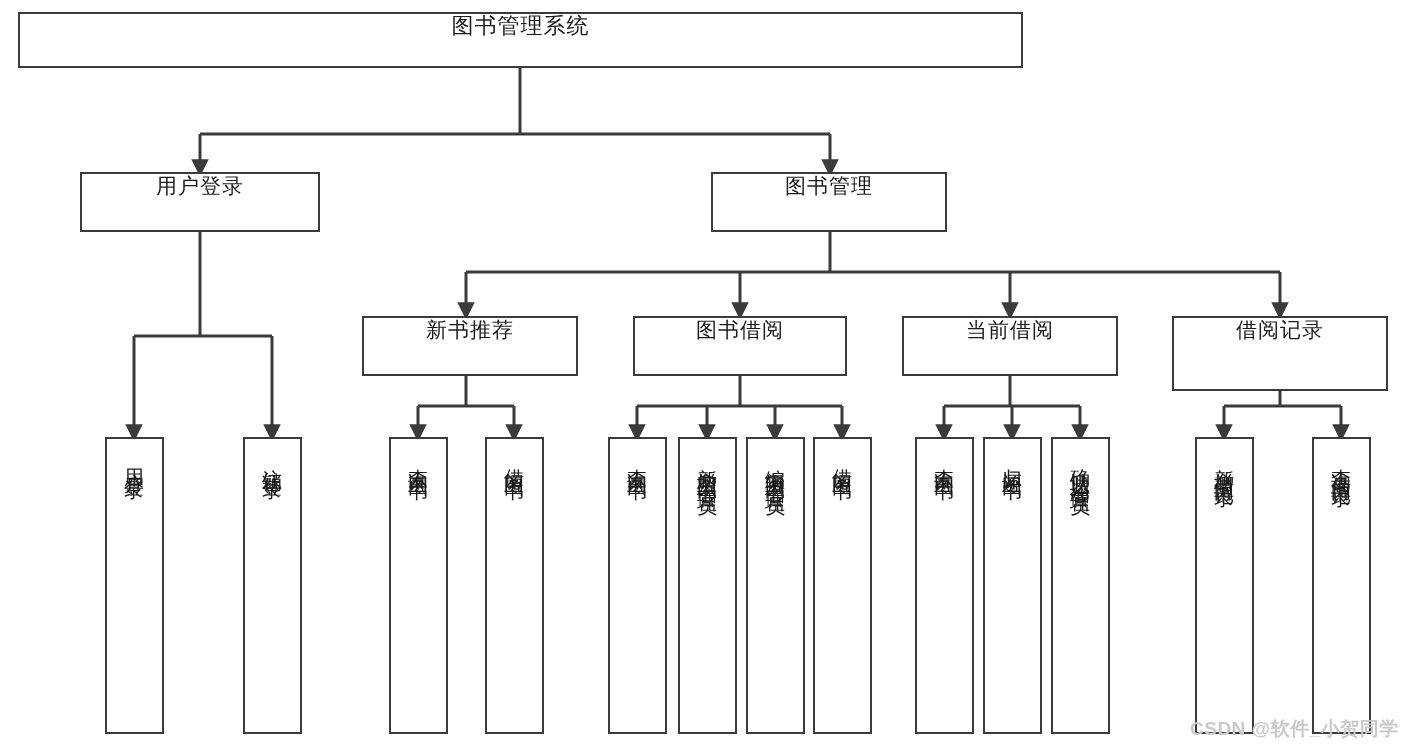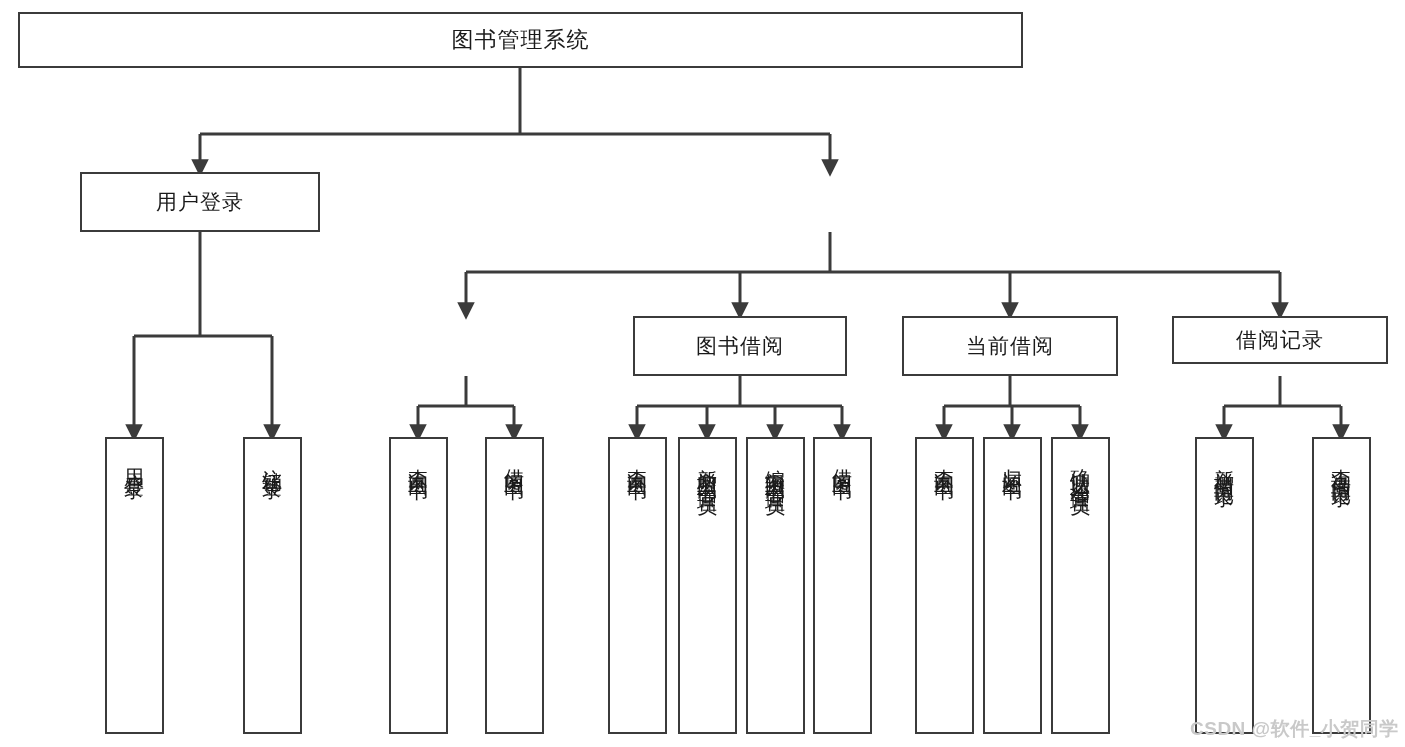--- a/index.html
+++ b/index.html
@@ -24,21 +24,20 @@
     width: 1405px;
     height: 747px;
     pointer-events: none;
   }
   .node {
     position: absolute;
     box-sizing: border-box;
     border: 2.5px solid #3b3b3b;
     background: #ffffff;
     display: flex;
-    align-items: center;
     justify-content: center;
     color: #1a1a1a;
   }
   .node .label {
     font-size: 21px;
     letter-spacing: 1px;
     line-height: 1.1;
     white-space: nowrap;
   }
   .node.root .label { font-size: 22px; }
@@ -120,28 +119,34 @@
     </g>
   </svg>
 
   <div class="node root" style="left:18px; top:12px; width:1005px; height:56px;">
     <span class="label">图书管理系统</span>
   </div>
 
   <div class="node" style="left:80px; top:172px; width:240px; height:60px;">
     <span class="label">用户登录</span>
   </div>
+  <div class="node" style="left:711px; top:172px; width:236px; height:60px;">
+    <span class="label">图书管理</span>
+  </div>
 
+  <div class="node" style="left:362px; top:316px; width:216px; height:60px;">
+    <span class="label">新书推荐</span>
+  </div>
   <div class="node" style="left:902px; top:316px; width:216px; height:60px;">
     <span class="label">当前借阅</span>
   </div>
   <div class="node" style="left:633px; top:316px; width:214px; height:60px;">
     <span class="label">图书借阅</span>
   </div>
-  <div class="node" style="left:1172px; top:316px; width:216px; height:48px;">
+  <div class="node" style="left:1172px; top:316px; width:216px; height:75px;">
     <span class="label">借阅记录</span>
   </div>
 
   <div class="node leaf" style="left:105px; top:437px; width:59px; height:297px;">
     <span class="label">用户登录</span>
   </div>
   <div class="node leaf" style="left:243px; top:437px; width:59px; height:297px;">
     <span class="label">注销登录</span>
   </div>
 

